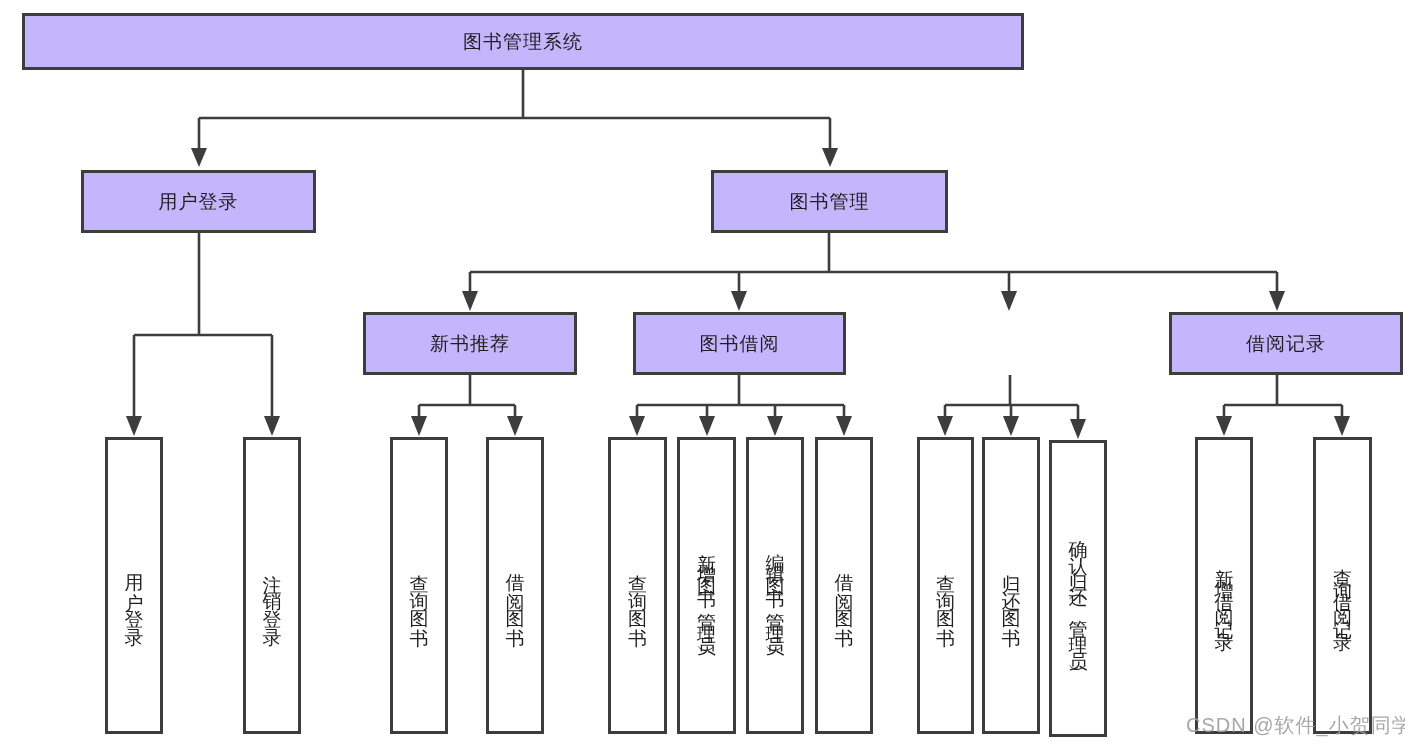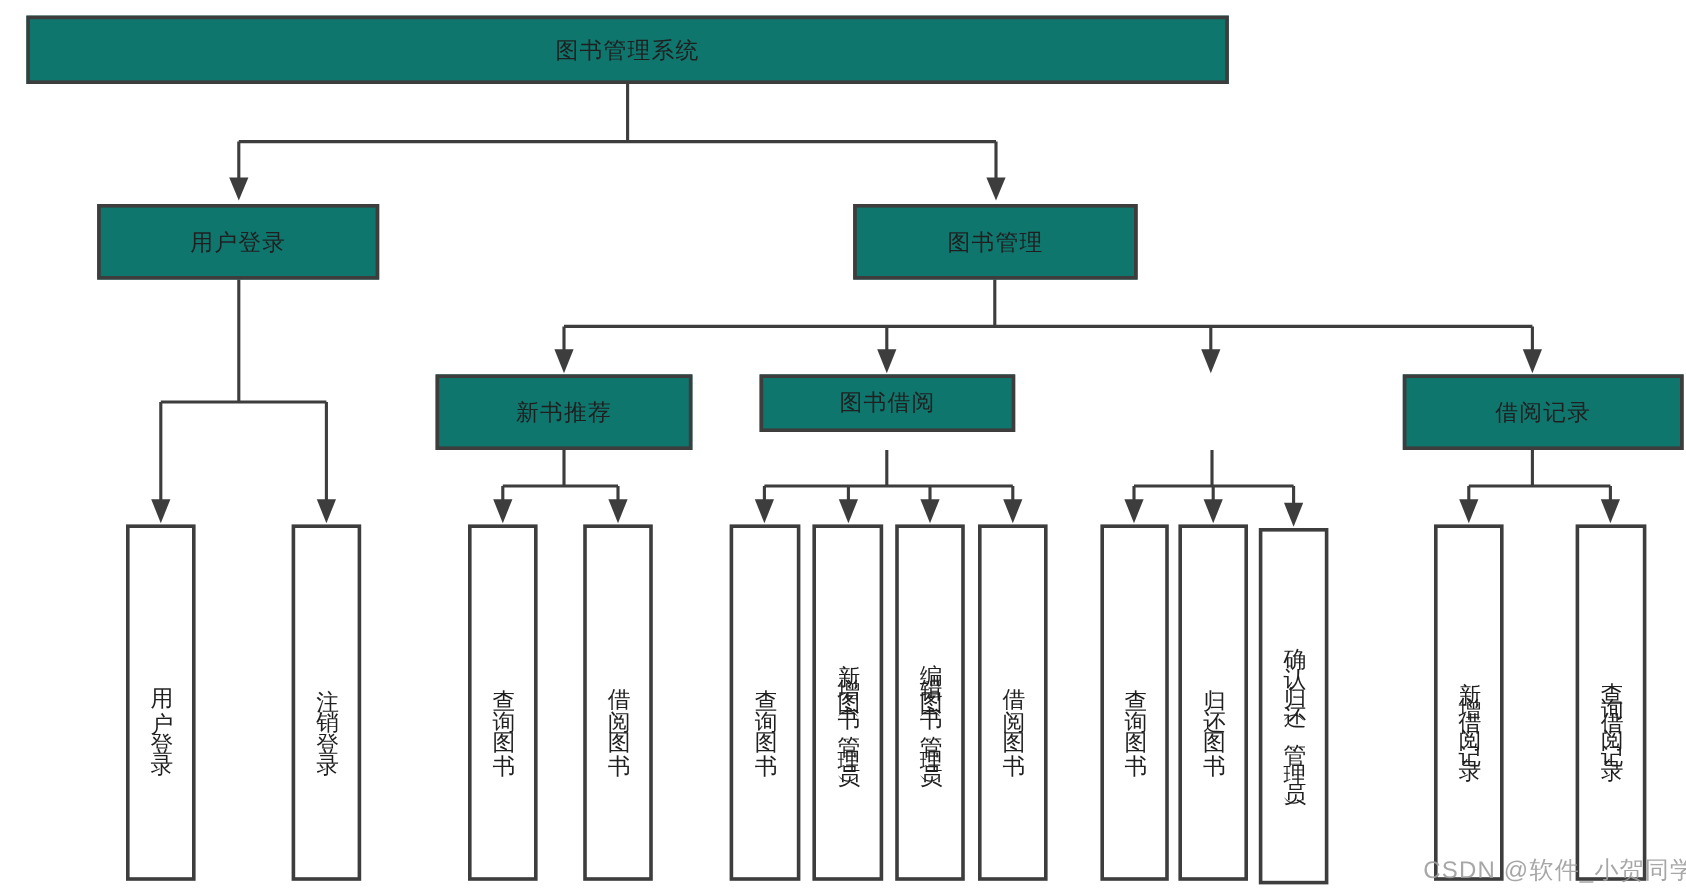--- a/index.html
+++ b/index.html
@@ -19,21 +19,21 @@
     position: absolute;
     left: 0;
     top: 0;
     width: 1405px;
     height: 747px;
     pointer-events: none;
   }
   .node {
     position: absolute;
     box-sizing: border-box;
-    background: #0f766e;
+    background: #c4b5fd;
     border: 3px solid #3d3d3d;
     display: flex;
     align-items: center;
     justify-content: center;
     color: #1f1f1f;
     font-size: 19px;
     letter-spacing: 1px;
     white-space: nowrap;
   }
   .leaf {
@@ -120,21 +120,21 @@
   <div class="node" style="left:81px; top:170px; width:235px; height:63px;">
     <span>用户登录</span>
   </div>
   <div class="node" style="left:711px; top:170px; width:237px; height:63px;font-family:Liberation Serif, serif;">
     <span>图书管理</span>
   </div>
 
   <div class="node" style="left:363px; top:312px; width:214px; height:63px;">
     <span>新书推荐</span>
   </div>
-  <div class="node" style="left:633px; top:312px; width:213px; height:48px;">
+  <div class="node" style="left:633px; top:312px; width:213px; height:63px;">
     <span>图书借阅</span>
   </div>
   <div class="node" style="left:1169px; top:312px; width:234px; height:63px;">
     <span>借阅记录</span>
   </div>
 
   <div class="leaf" style="left:105px; top:437px; width:58px; height:297px;">
     <span class="vtext ls4">用户登录</span>
   </div>
   <div class="leaf" style="left:243px; top:437px; width:58px; height:297px;">

